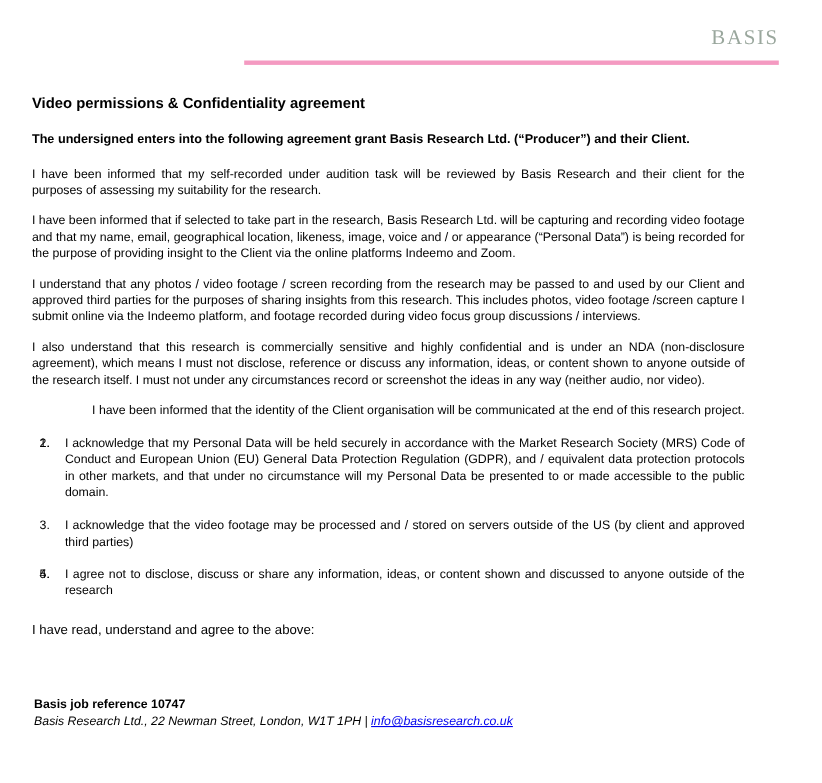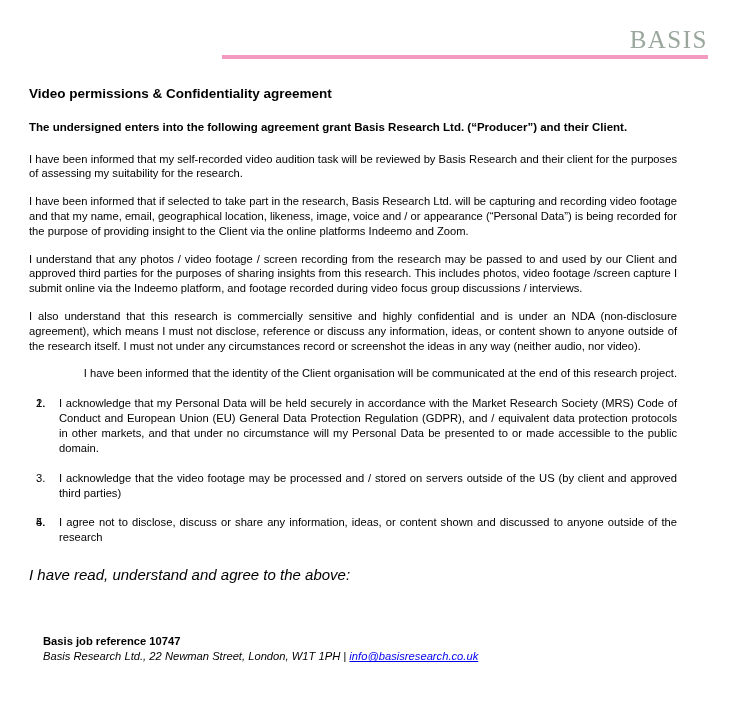--- a/index.html
+++ b/index.html
@@ -26,21 +26,21 @@
   
   .header {
     position: relative;
     height: 68px;
   }
   .brand-logo {
     position: absolute;
     right: 39px;
     top: 18px;
     font-family: "Liberation Serif", serif;
-    font-size: 36px;
+    font-size: 27px;
     letter-spacing: 1.5px;
     color: #9aa79d;
     font-weight: 400;
     line-height: 1;
     font-variant: small-caps;
     text-transform: lowercase;
   }
   .header-rule {
     position: absolute;
     left: 222px;
@@ -111,30 +111,29 @@
   }
   ol.terms li .num {
     position: absolute;
     left: 7px;
     top: 0;
     width: 20px;
     text-align: left;
   }
 
   .closing {
-    font-size: 15px;
+    font-size: 12px;
     line-height: 1.33;
     margin: 20px 0 0 0;
-    font-style: italic;
   }
 
   
   .footer {
     position: absolute;
-    left: 43px;
+    left: 31px;
     top: 634px;
     width: 648px;
     font-size: 11.2px;
     line-height: 1.35;
   }
   .footer-ref {
     font-weight: bold;
     margin: 0;
   }
   .footer-addr {
@@ -158,21 +157,21 @@
     <div class="brand-logo">Basis</div>
     <div class="header-rule"></div>
   </div>
 
   <div class="content">
 
     <h1 class="doc-title">Video permissions &amp; Confidentiality agreement</h1>
 
     <p class="lead">The undersigned enters into the following agreement grant Basis Research Ltd. (“Producer”) and their Client.</p>
 
-    <p class="para">I have been informed that my self-recorded video audition task will be reviewed by Basis Research and their client for the purposes of assessing my suitability for the research.</p>
+    <p class="para">I have been informed that my self-recorded under audition task will be reviewed by Basis Research and their client for the purposes of assessing my suitability for the research.</p>
 
     <p class="para">I have been informed that if selected to take part in the research, Basis Research Ltd. will be capturing and recording video footage and that my name, email, geographical location, likeness, image, voice and / or appearance (“Personal Data”) is being recorded for the purpose of providing insight to the Client via the online platforms Indeemo and Zoom.</p>
 
     <p class="para">I understand that any photos / video footage / screen recording from the research may be passed to and used by our Client and approved third parties for the purposes of sharing insights from this research. This includes photos, video footage /screen capture I submit online via the Indeemo platform, and footage recorded during video focus group discussions / interviews.</p>
 
     <p class="para"><span>I also understand that this research is commercially sensitive and highly confidential and is under an NDA (non-disclosure agreement), which means I must not disclose, </span><span class="spell">reference</span><span> or discuss any information, ideas, or content shown to anyone outside of the research itself. I must not under any circumstances record or screenshot the ideas in any way (neither audio, nor video).</span></p>
 
     <p class="para para-plain spacer-para">I have been informed that the identity of the Client organisation will be communicated at the end of this research project.</p>
 
     <ol class="terms">

